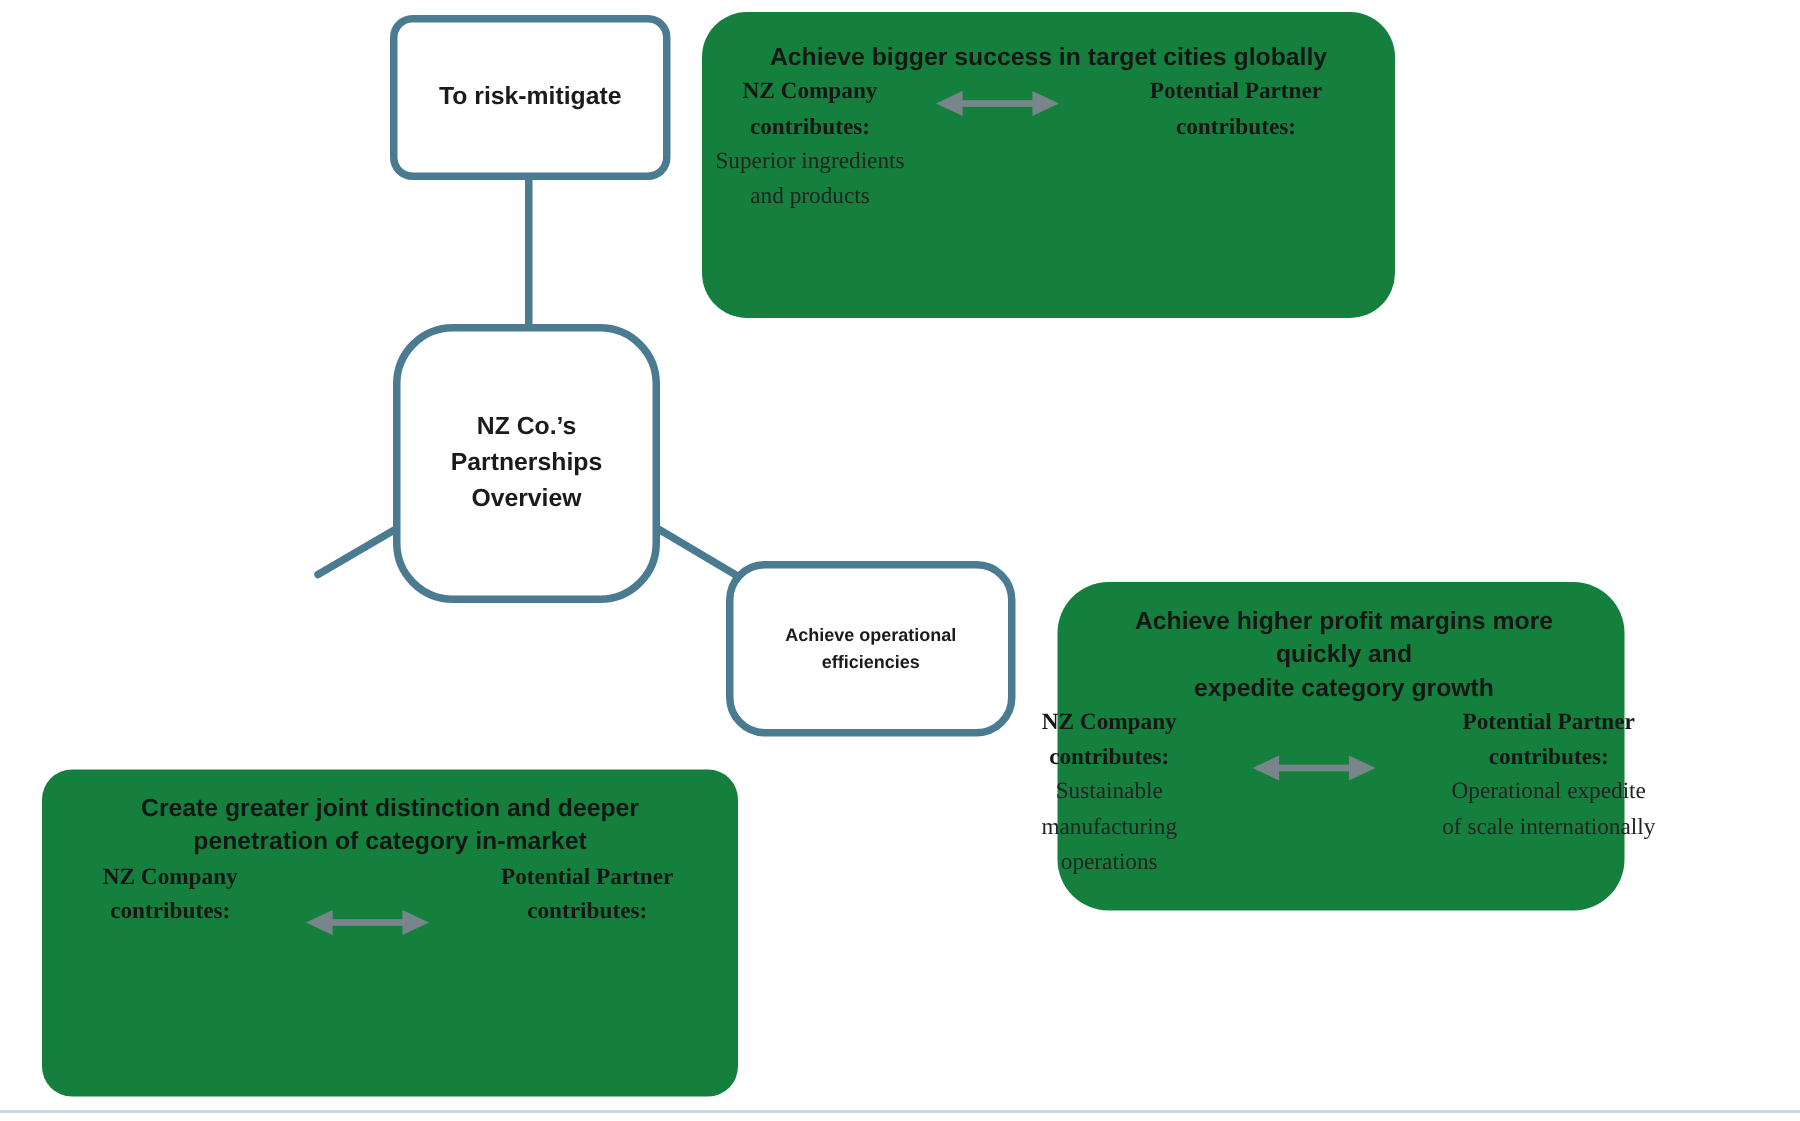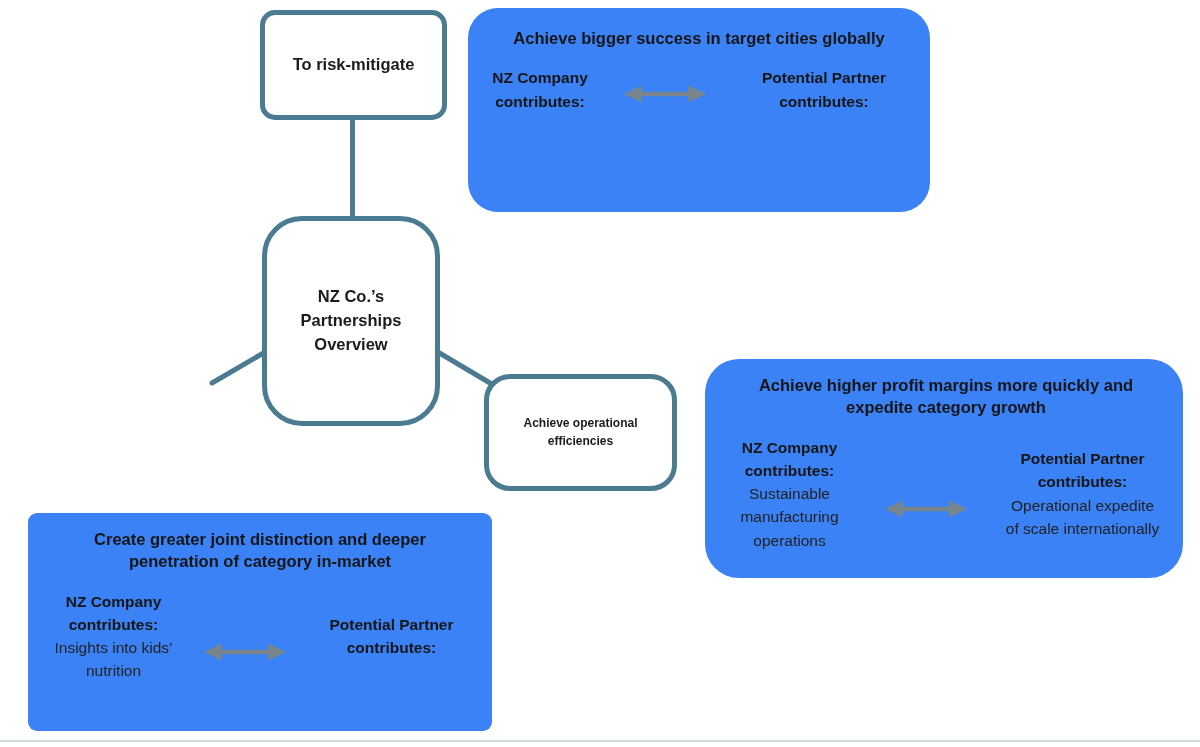--- a/index.html
+++ b/index.html
@@ -32,48 +32,48 @@
     box-sizing: border-box;
     display: flex;
     align-items: center;
     justify-content: center;
     text-align: center;
     font-weight: 700;
     color: #1b1b1b;
   }
   .node .lbl { white-space: pre-line; line-height: 1.45; }
   #node-risk   { left: 260px; top: 10px;  width: 187px; height: 110px; border-radius: 15px; font-size: 16.5px; }
-  #node-center { left: 262px; top: 216px; width: 178px; height: 210px; border-radius: 40px; font-size: 16.5px; }
+  #node-center { left: 262px; top: 216px; width: 178px; height: 186px; border-radius: 40px; font-size: 16.5px; }
   #node-extend { left: 22px;  top: 376px; width: 196px; height: 117px; border-radius: 26px; font-size: 16px; }
   #node-ops    { left: 484px; top: 374px; width: 193px; height: 117px; border-radius: 26px; font-size: 12px; }
   
   .panel {
     position: absolute;
     z-index: 1;
-    background: #3b82f6;
+    background: #15803d;
     box-sizing: border-box;
     padding: 15px 18px 10px 18px;
   }
   #panel-global { left: 468px; top: 8px;   width: 462px; height: 204px; border-radius: 30px; }
-  #panel-profit { left: 705px; top: 359px; width: 478px; height: 219px; border-radius: 34px; padding-left: 22px; }
-  #panel-joint  { left: 28px;  top: 513px; width: 464px; height: 218px; border-radius: 9px; }
+  #panel-profit { left: 705px; top: 388px; width: 378px; height: 219px; border-radius: 34px; padding-left: 22px; }
+  #panel-joint  { left: 28px;  top: 513px; width: 464px; height: 218px; border-radius: 20px; }
   .panel-title {
     font-weight: 700;
     font-size: 16.5px;
     line-height: 1.35;
     text-align: center;
     white-space: pre-line;
     color: #161616;
   }
   #panel-global .panel-title { text-align: center; margin-top: 4px; }
   .panel-row {
     display: flex;
     justify-content: center;
-    align-items: center;
-    margin-top: 17px;
+    align-items: flex-start;
+    font-family: Liberation Serif, serif;
   }
   .contrib-col {
     text-align: center;
     font-size: 15.5px;
     line-height: 1.5;
   }
   .contrib-head { font-weight: 700; white-space: pre-line; color: #161616; }
   .contrib-body { white-space: pre-line; color: #222222; }
   #panel-global .col-nz      { flex: 0 0 162px; }
   #panel-global .col-partner { flex: 0 0 230px; }
@@ -126,20 +126,22 @@
     <span class="lbl">Achieve operational
 efficiencies</span>
   </div>
 
   <div class="panel" id="panel-global">
     <div class="panel-title">Achieve bigger success in target cities globally</div>
     <div class="panel-row">
       <div class="contrib-col col-nz">
         <div class="contrib-head">NZ Company
 contributes:</div>
+        <div class="contrib-body">Superior ingredients
+and products</div>
       </div>
       <div class="arrow-wrap">
         <svg width="82" height="22" viewBox="0 0 88 22" xmlns="http://www.w3.org/2000/svg">
           <polygon points="0,11 19,2 19,20" fill="#78868c"></polygon>
           <polygon points="88,11 69,2 69,20" fill="#78868c"></polygon>
           <rect x="16" y="8.6" width="56" height="4.8" fill="#78868c"></rect>
         </svg>
       </div>
       <div class="contrib-col col-partner">
         <div class="contrib-head">Potential Partner
@@ -175,22 +177,20 @@
     </div>
   </div>
 
   <div class="panel" id="panel-joint">
     <div class="panel-title">Create greater joint distinction and deeper
 penetration of category in-market</div>
     <div class="panel-row">
       <div class="contrib-col col-nz">
         <div class="contrib-head">NZ Company
 contributes:</div>
-        <div class="contrib-body">Insights into kids’
-nutrition</div>
       </div>
       <div class="arrow-wrap">
         <svg width="82" height="22" viewBox="0 0 88 22" xmlns="http://www.w3.org/2000/svg">
           <polygon points="0,11 19,2 19,20" fill="#78868c"></polygon>
           <polygon points="88,11 69,2 69,20" fill="#78868c"></polygon>
           <rect x="16" y="8.6" width="56" height="4.8" fill="#78868c"></rect>
         </svg>
       </div>
       <div class="contrib-col col-partner">
         <div class="contrib-head">Potential Partner

